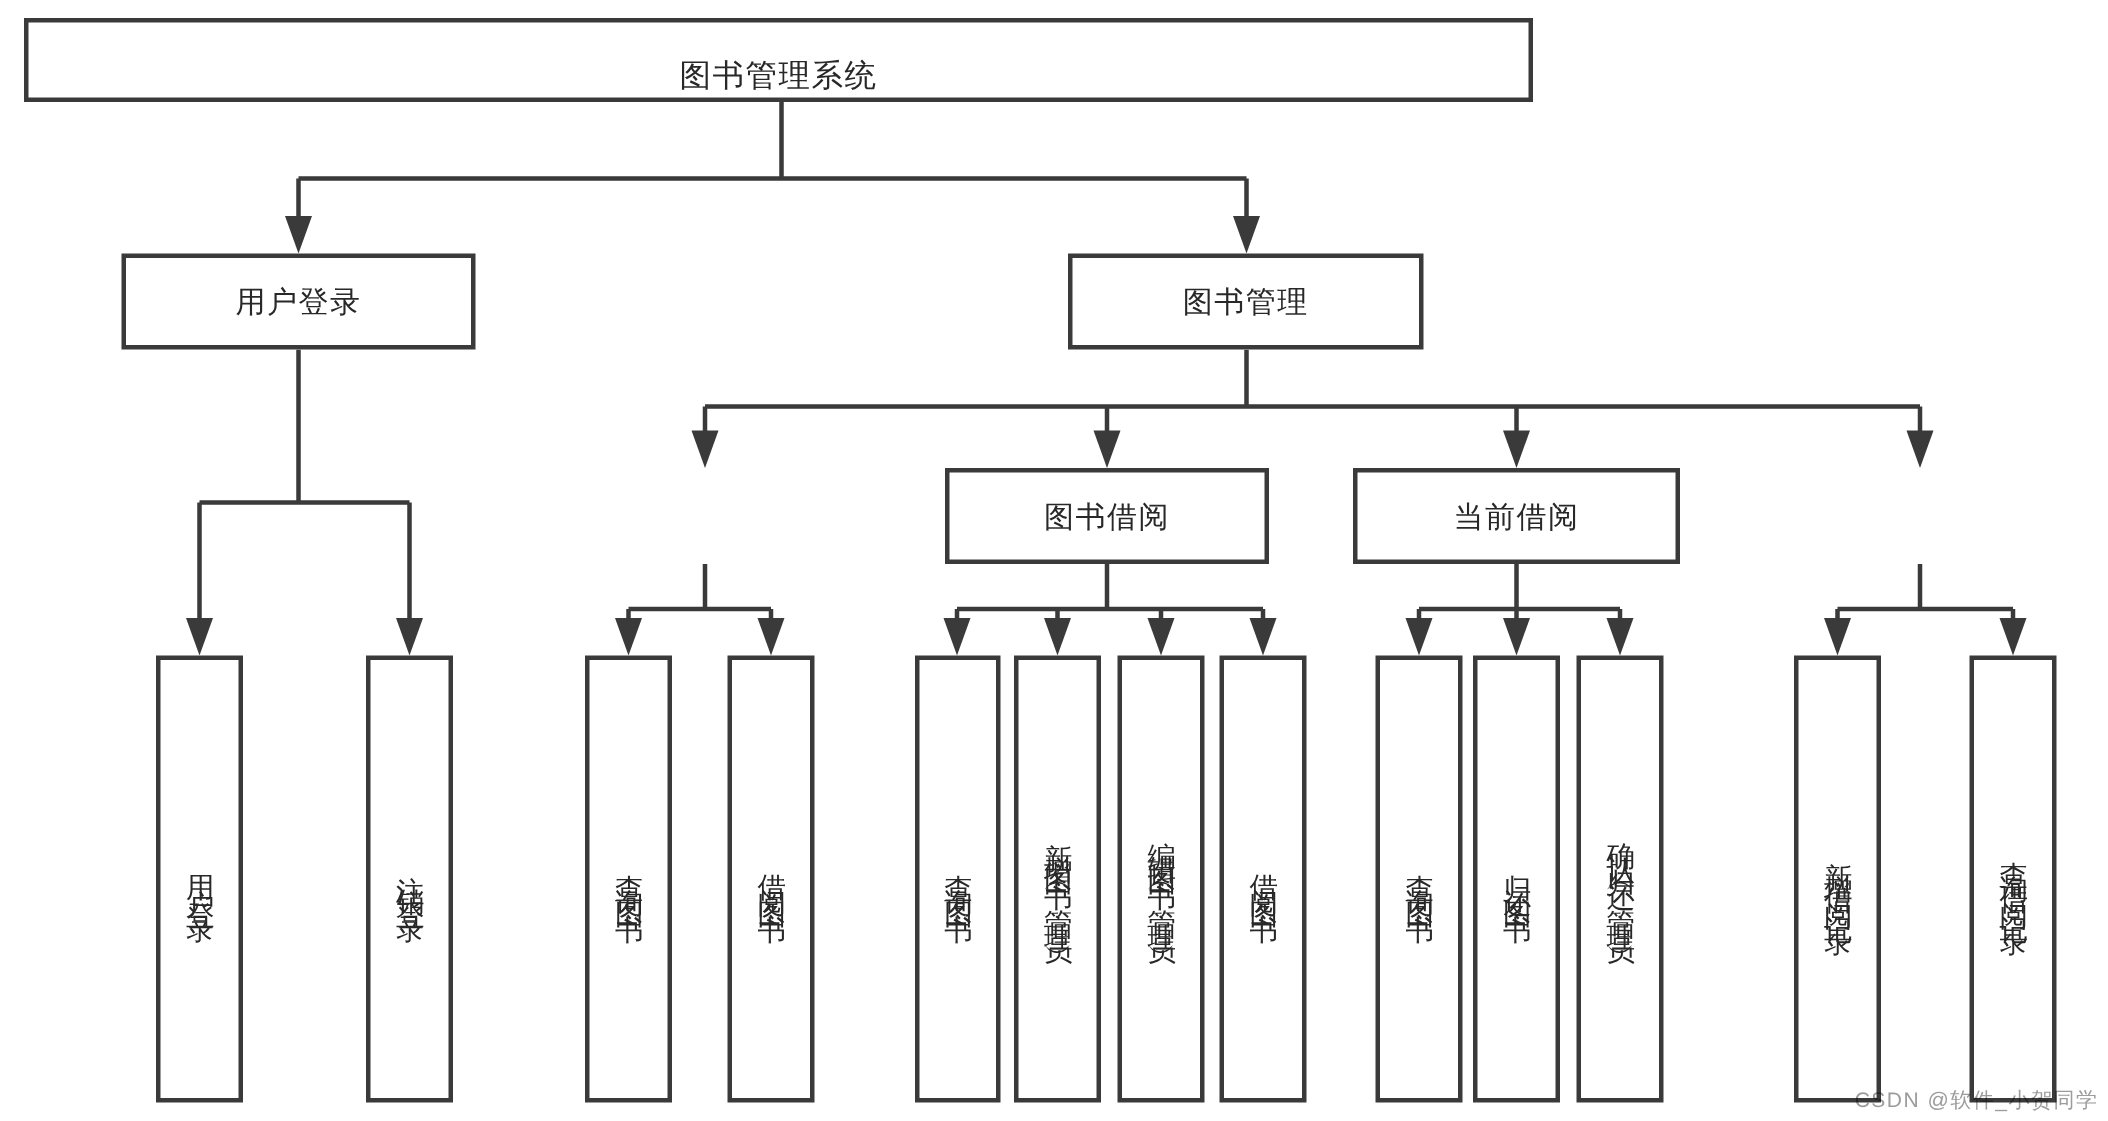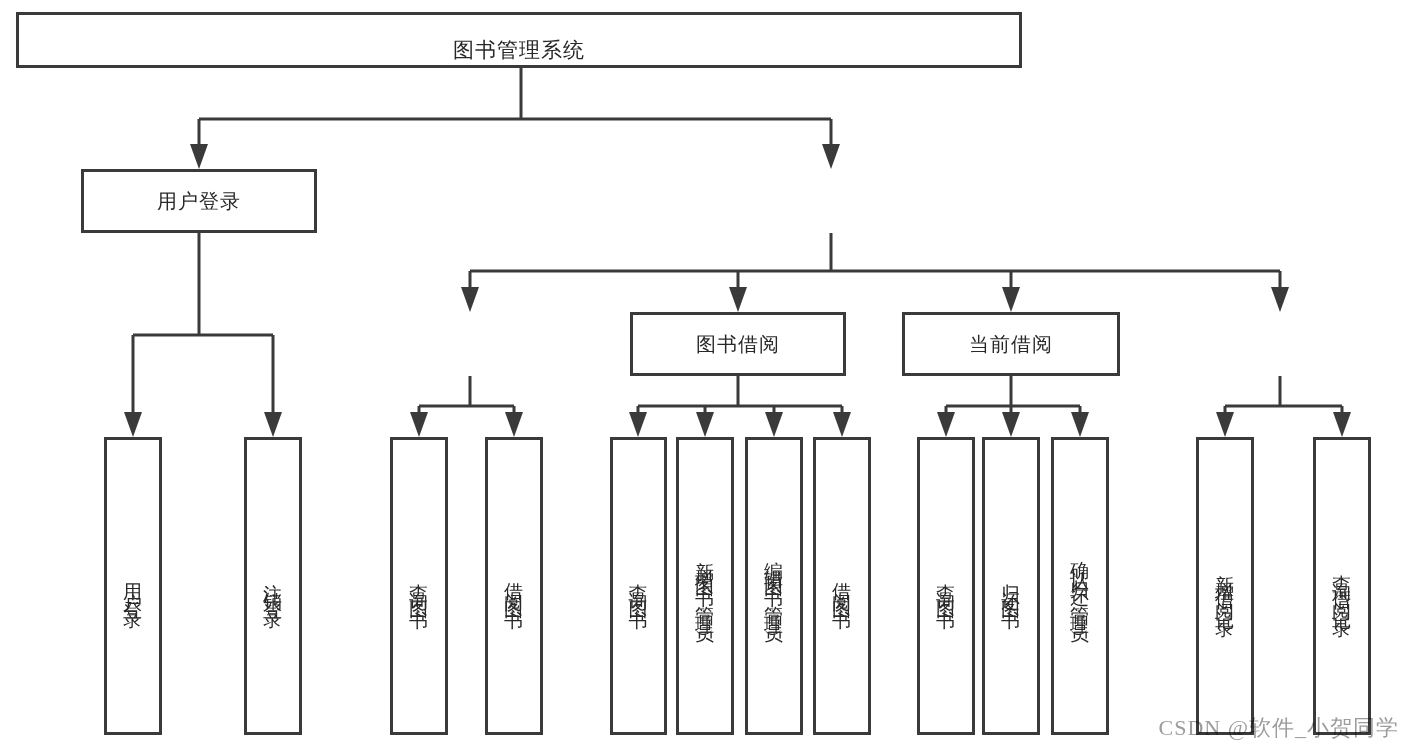--- a/index.html
+++ b/index.html
@@ -33,27 +33,26 @@
     writing-mode:vertical-rl;
     text-orientation:mixed;
     font-size:19px;
     letter-spacing:9px;
     line-height:1;
     white-space:nowrap;
   }
   .watermark{
     position:absolute;
     right:6px;bottom:4px;
-    font-size:22px;
+    font-size:14px;
     color:var(--watermark);
     letter-spacing:1px;
     mix-blend-mode:multiply;
     white-space:nowrap;
     z-index:20;
-    font-family:Liberation Serif, serif;
   }
 </style>
 </head>
 <body>
 
 <div class="canvas">
 
   <svg class="wires" width="1405" height="747" viewBox="0 0 1405 747" aria-hidden="true">
     <g>
       <path class="ln" d="M521 67 L521 119 M199 119 L831 119 M199 119 L199 147 M831 119 L831 147"></path>
@@ -97,20 +96,23 @@
     </g>
   </svg>
 
   <div class="box h title" style="left:16px;top:12px;width:1006px;height:56px">
     <span>图书管理系统</span>
   </div>
 
   <div class="box h" style="left:81px;top:169px;width:236px;height:64px">
     <span>用户登录</span>
   </div>
+  <div class="box h" style="left:712px;top:169px;width:237px;height:64px">
+    <span>图书管理</span>
+  </div>
 
   <div class="box h" style="left:902px;top:312px;width:218px;height:64px">
     <span>当前借阅</span>
   </div>
   <div class="box h" style="left:630px;top:312px;width:216px;height:64px">
     <span>图书借阅</span>
   </div>
 
   <div class="box v" style="left:104px;top:437px;width:58px;height:298px">
     <span>用户登录</span>

